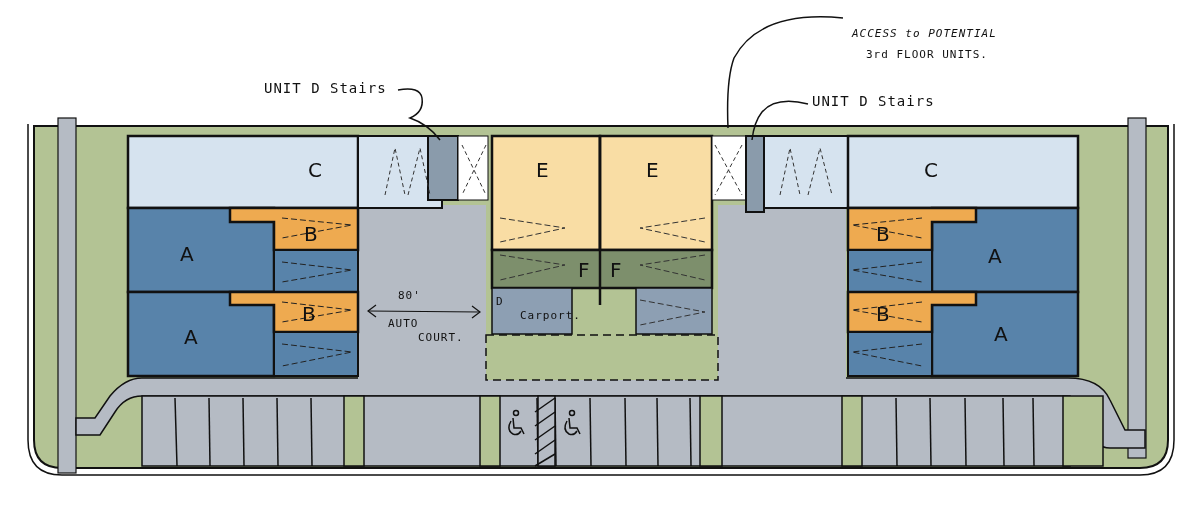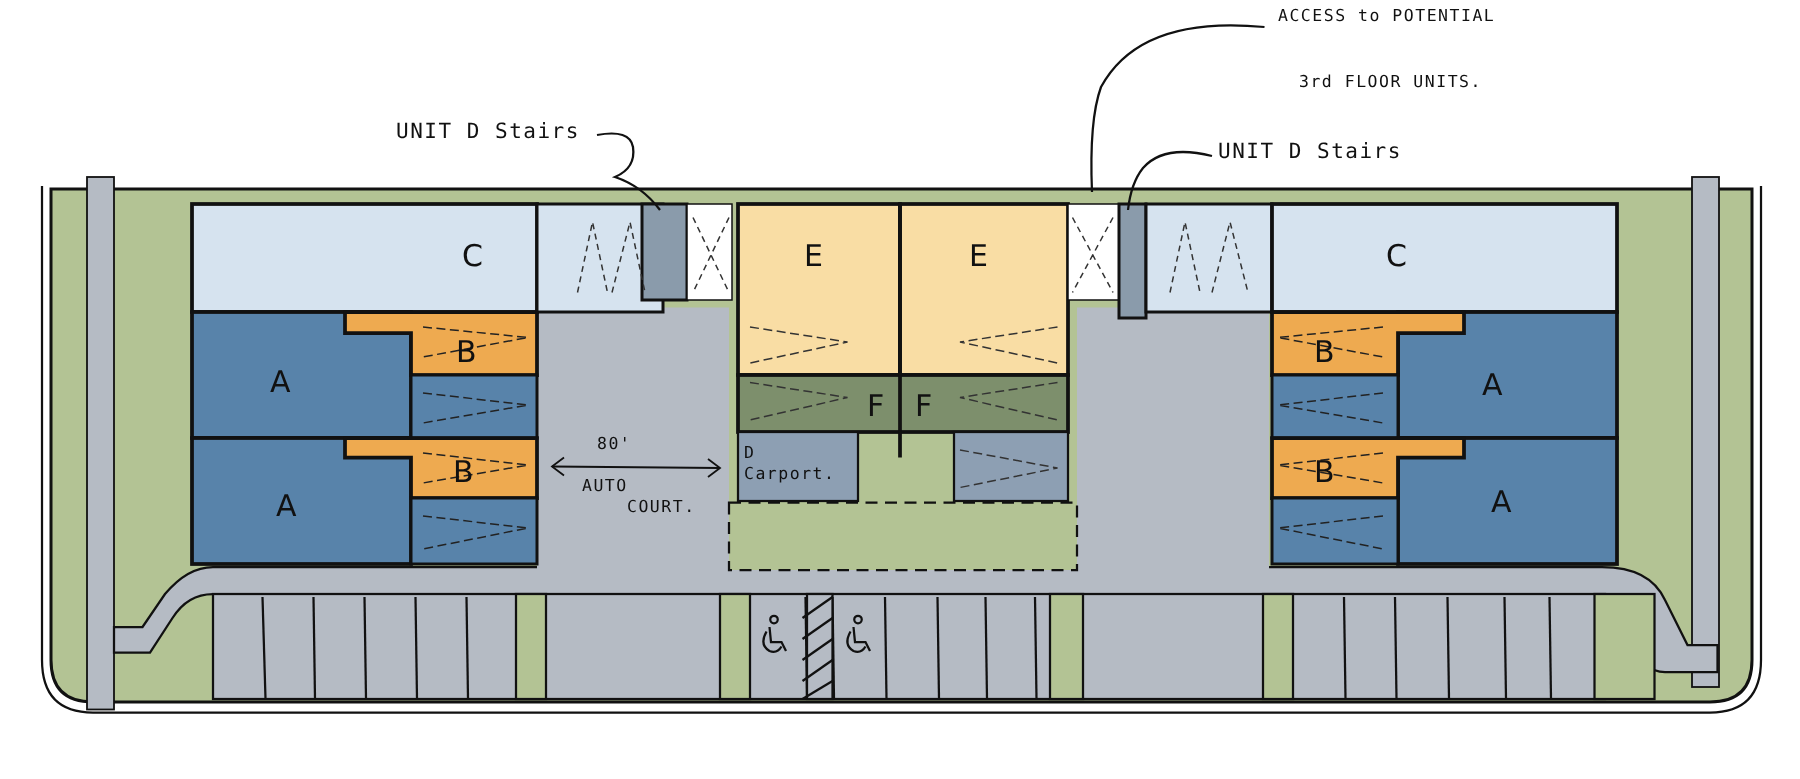--- a/index.html
+++ b/index.html
@@ -139,27 +139,27 @@
     <path d="M472,306 L480,312 L472,318"></path>
   </g>
 
   <path d="M398,90 Q420,86 422,98 Q424,112 410,118 Q428,124 440,140" fill="none" stroke="#111" stroke-width="1.5"></path>
   <path d="M808,104 Q776,96 762,112 Q754,122 752,140" fill="none" stroke="#111" stroke-width="1.5"></path>
   <path d="M843,18 Q760,10 734,58 Q726,80 728,128" fill="none" stroke="#111" stroke-width="1.5"></path>
 </svg>
 
 <div class="lbl note" style="left:264px; top:80px;">UNIT D Stairs</div>
 <div class="lbl note" style="left:812px; top:93px;">UNIT D Stairs</div>
-<div class="lbl note-sm" style="left:852px; top:5px;">ACCESS to POTENTIAL</div>
+<div class="lbl note-sm" style="left:852px; top:28px;font-style:italic;">ACCESS to POTENTIAL</div>
 <div class="lbl note-sm" style="left:866px; top:30px;margin-top:19px;">3rd FLOOR UNITS.</div>
 <div class="lbl note-sm" style="left:398px; top:290px;">80'</div>
 <div class="lbl note-sm" style="left:388px; top:318px;">AUTO</div>
 <div class="lbl note-sm" style="left:398px; top:332px;margin-left:20px;">COURT.</div>
 <div class="lbl note-sm" style="left:496px; top:296px;">D</div>
-<div class="lbl note-sm" style="left:496px; top:310px;">Carport.</div>
+<div class="lbl note-sm" style="left:520px; top:310px;">Carport.</div>
 
 <div class="unit-letter" style="left:308px; top:158px;">C</div>
 <div class="unit-letter" style="left:180px; top:242px;">A</div>
 <div class="unit-letter" style="left:184px; top:325px;">A</div>
 <div class="unit-letter" style="left:304px; top:222px;">B</div>
 <div class="unit-letter" style="left:302px; top:302px;">B</div>
 <div class="unit-letter" style="left:536px; top:158px;">E</div>
 <div class="unit-letter" style="left:646px; top:158px;">E</div>
 <div class="unit-letter" style="left:578px; top:258px;">F</div>
 <div class="unit-letter" style="left:610px; top:258px;">F</div>

